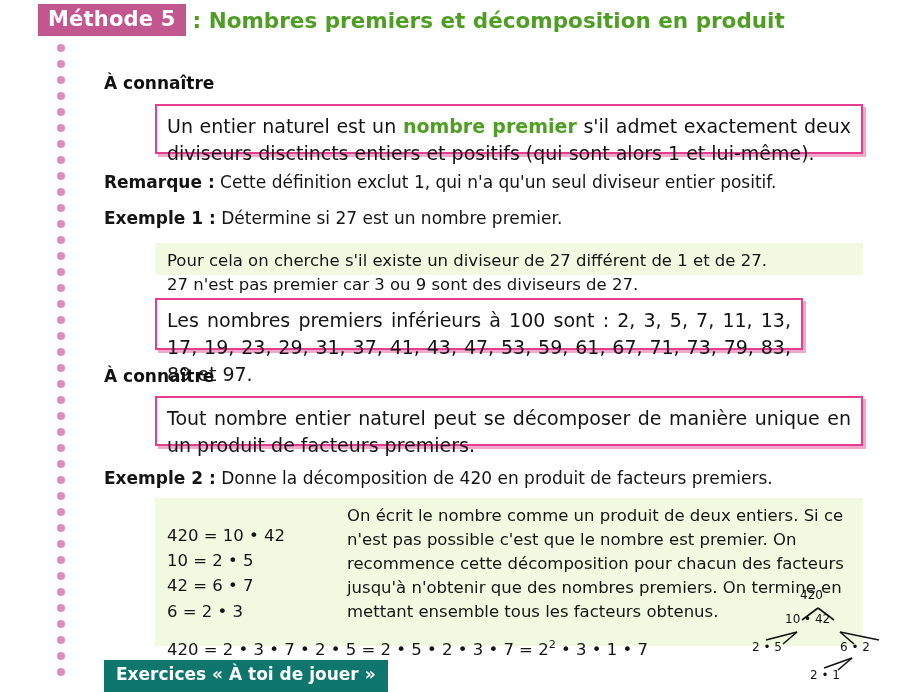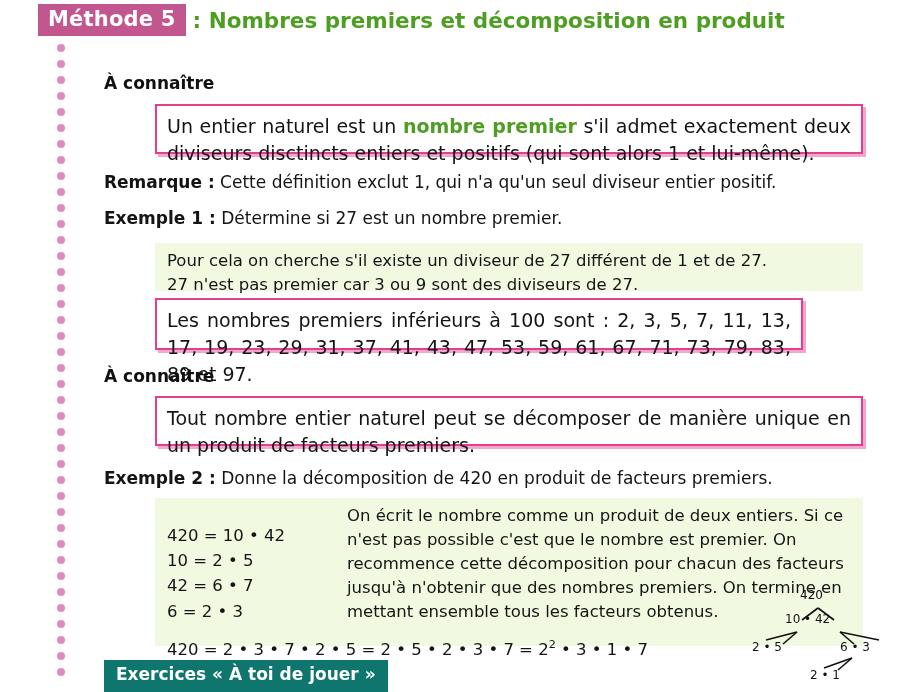--- a/index.html
+++ b/index.html
@@ -222,21 +222,21 @@
 </div>
 
 <div class="para" style="left:104px; top:172px;">
   <b>Remarque :</b><span> Cette définition exclut 1, qui n'a qu'un seul diviseur entier positif.</span>
 </div>
 
 <div class="para" style="left:104px; top:208px;">
   <b>Exemple 1 :</b><span> Détermine si 27 est un nombre premier.</span>
 </div>
 
-<div class="green-box" style="left:155px; top:243px; width:708px; height:48px;">
+<div class="green-box" style="left:155px; top:243px; width:708px; height:32px;">
   <div>Pour cela on cherche s'il existe un diviseur de 27 différent de 1 et de 27.</div>
   <div>27 n'est pas premier car 3 ou 9 sont des diviseurs de 27.</div>
 </div>
 
 <div class="pink-box" style="left:155px; top:298px; width:648px; height:52px;">Les nombres premiers inférieurs à 100 sont : 2, 3, 5, 7, 11, 13, 17, 19, 23, 29, 31, 37, 41, 43, 47, 53, 59, 61, 67, 71, 73, 79, 83, 89 et 97.</div>
 
 <div class="section-head" style="left:104px; top:366px;">À connaître</div>
 
 <div class="pink-box" style="left:155px; top:396px; width:708px; height:50px;">Tout nombre entier naturel peut se décomposer de manière unique en un produit de facteurs premiers.</div>
 
@@ -270,17 +270,17 @@
 
     <line x1="88" y1="44" x2="102" y2="56" stroke="#111" stroke-width="1.6"></line>
     <line x1="88" y1="44" x2="127" y2="52" stroke="#111" stroke-width="1.6"></line>
 
     <line x1="100" y1="70" x2="86" y2="82" stroke="#111" stroke-width="1.6"></line>
     <line x1="100" y1="70" x2="72" y2="80" stroke="#111" stroke-width="1.6"></line>
   </svg>
   <div class="tree-node" style="left:48px; top:0px;">420</div>
   <div class="tree-node" style="left:33px; top:24px;">10 • 42</div>
   <div class="tree-node" style="left:0px;  top:52px;">2 • 5</div>
-  <div class="tree-node" style="left:88px; top:52px;">6 • 3</div>
+  <div class="tree-node" style="left:88px; top:52px;">6 • 2</div>
   <div class="tree-node" style="left:58px; top:80px;">2 • 1</div>
 </div>
 
 <div id="exercices-banner">Exercices « À toi de jouer »</div>
 
 </body></html>

